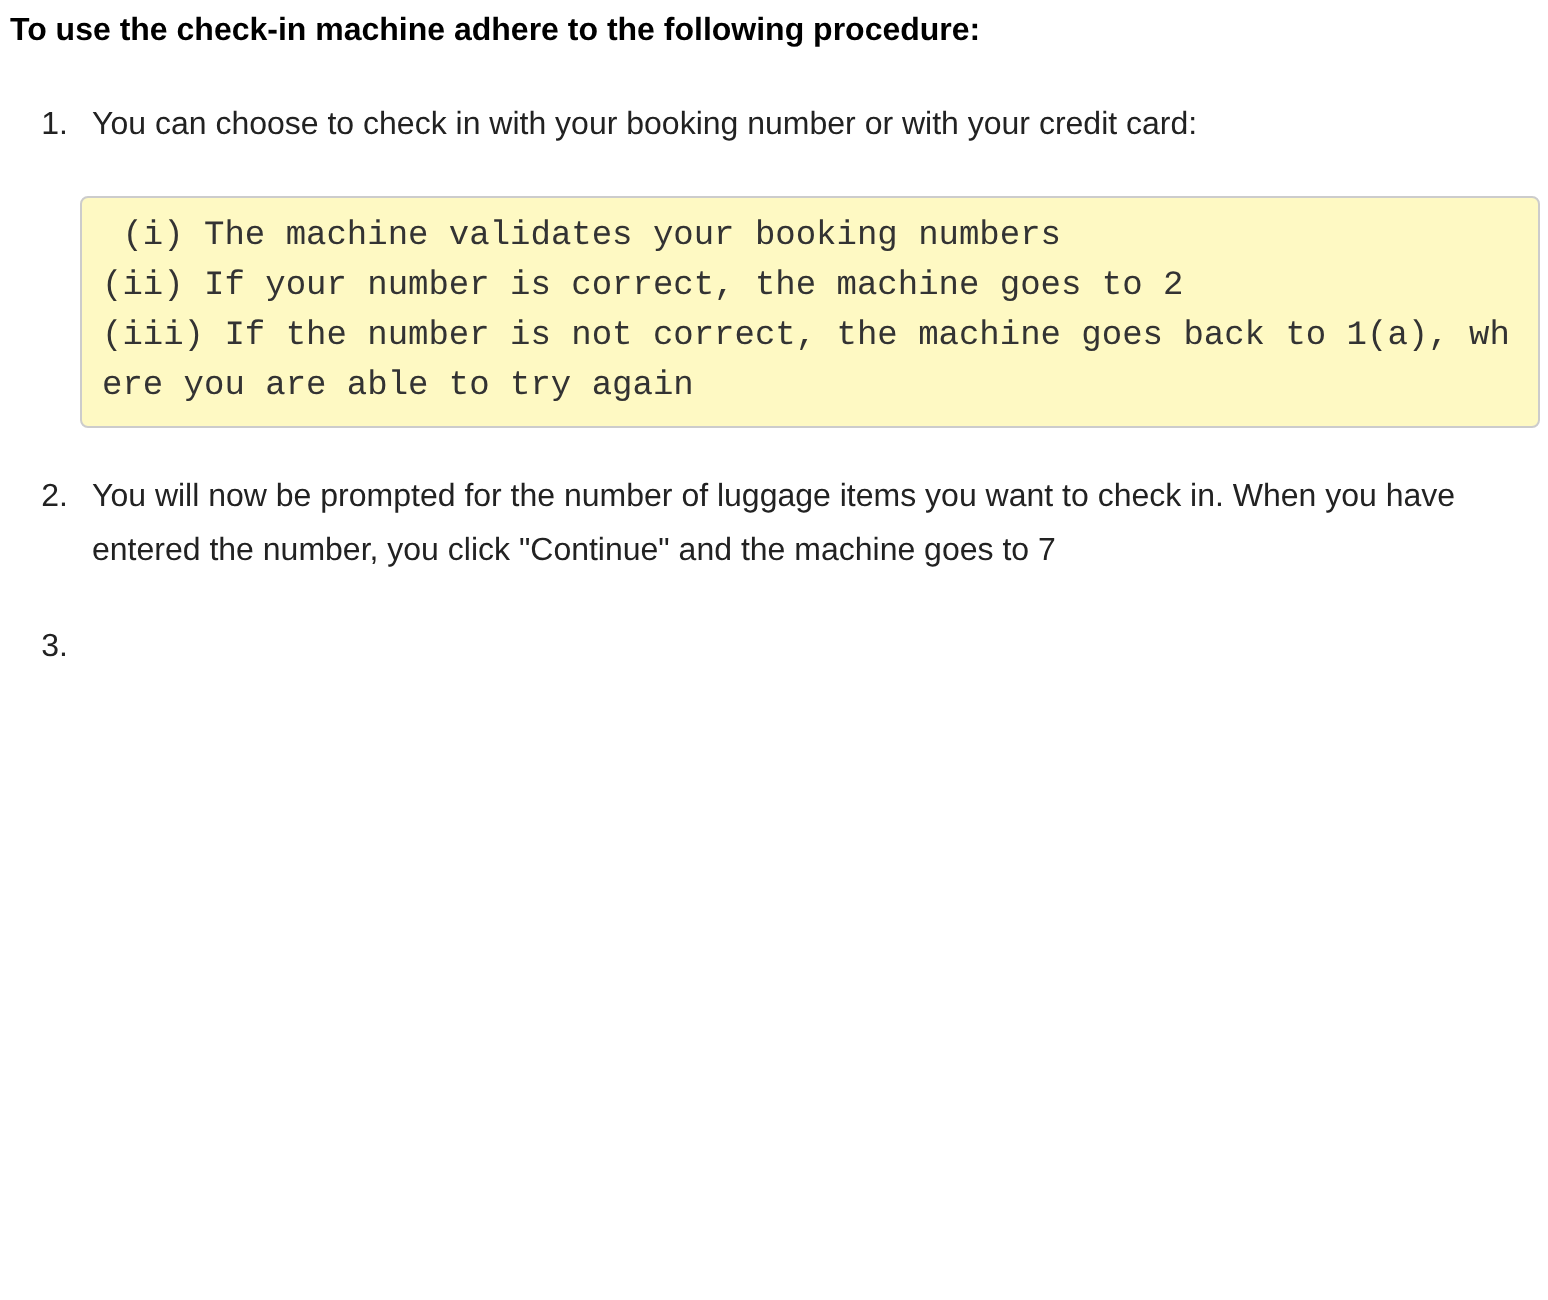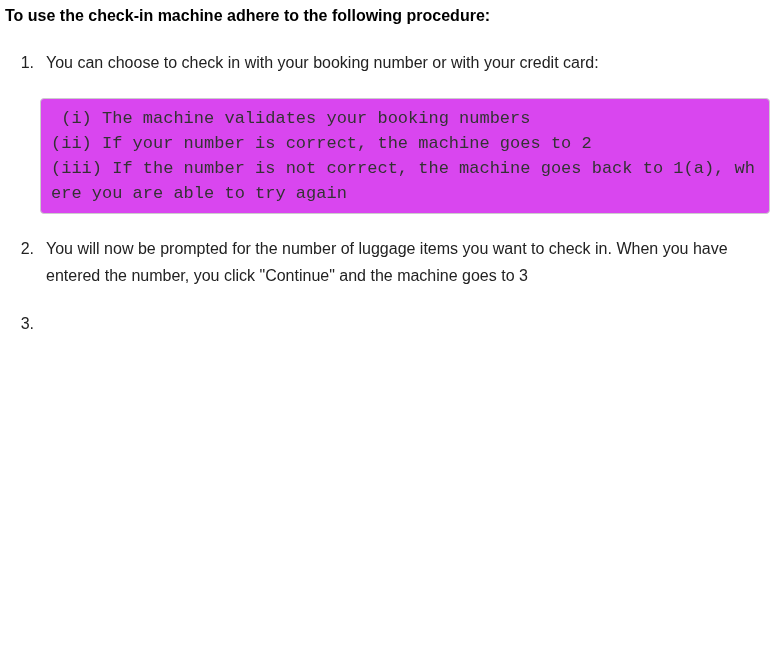--- a/index.html
+++ b/index.html
@@ -47,21 +47,21 @@
     margin: 0 16px 20px 0;
   }
   .step p:last-child {
     margin-bottom: 0;
   }
   pre.code {
     box-sizing: border-box;
     width: 730px;
     margin: 22px 0 19px -6px;
     padding: 7px 10px;
-    background: #d946ef;
+    background: #fef9c3;
     border: 1px solid #cccccc;
     border-radius: 4px;
     font-family: "Liberation Mono", "DejaVu Sans Mono", monospace;
     font-size: 17px;
     line-height: 25px;
     color: #333333;
     white-space: pre-wrap;
     word-break: break-all;
     overflow-wrap: break-word;
   }
@@ -78,21 +78,21 @@
     <li class="step">
       <span class="step-number">1.</span>
       <p>You can choose to check in with your booking number or with your credit card:</p>
       <pre class="code"> (i) The machine validates your booking numbers
 (ii) If your number is correct, the machine goes to 2
 (iii) If the number is not correct, the machine goes back to 1(a), where you are able to try again</pre>
     </li>
 
     <li class="step">
       <span class="step-number">2.</span>
-      <p>You will now be prompted for the number of luggage items you want to check in. When you have entered the number, you click "Continue" and the machine goes to 3</p>
+      <p>You will now be prompted for the number of luggage items you want to check in. When you have entered the number, you click "Continue" and the machine goes to 7</p>
     </li>
 
     <li class="step">
       <span class="step-number">3.</span>
     </li>
 
   </ol>
 </div>
 
 </body></html>

